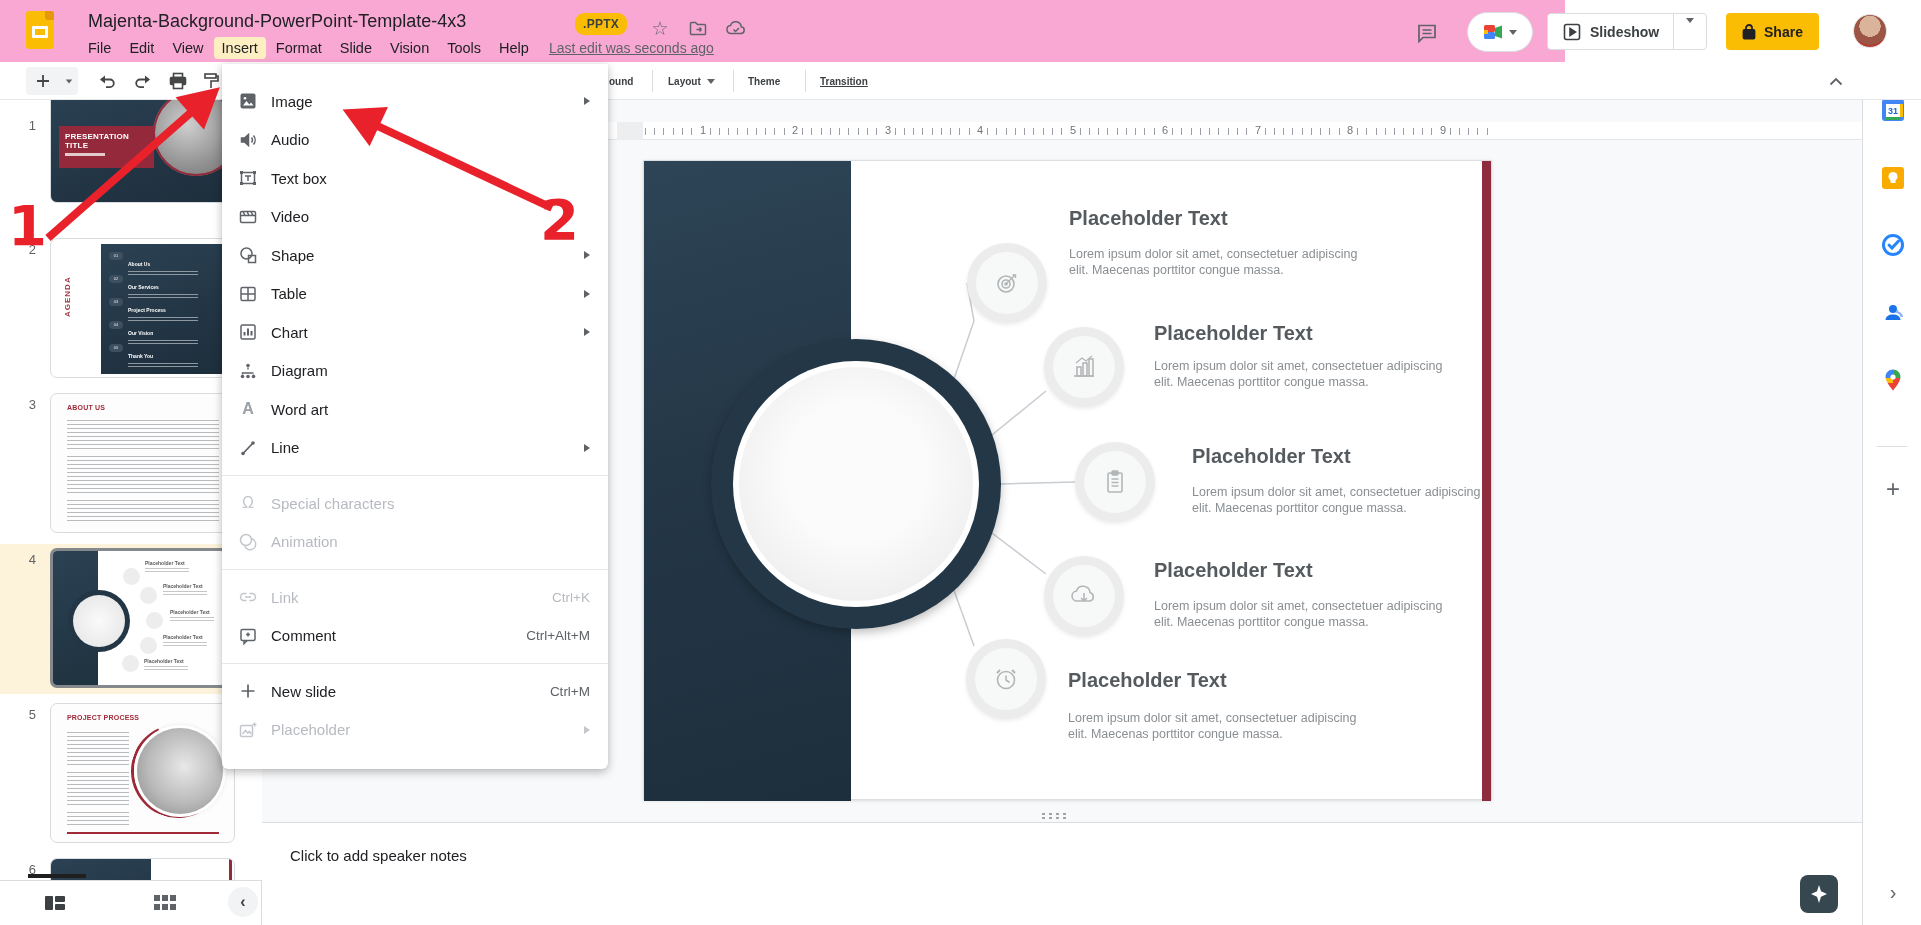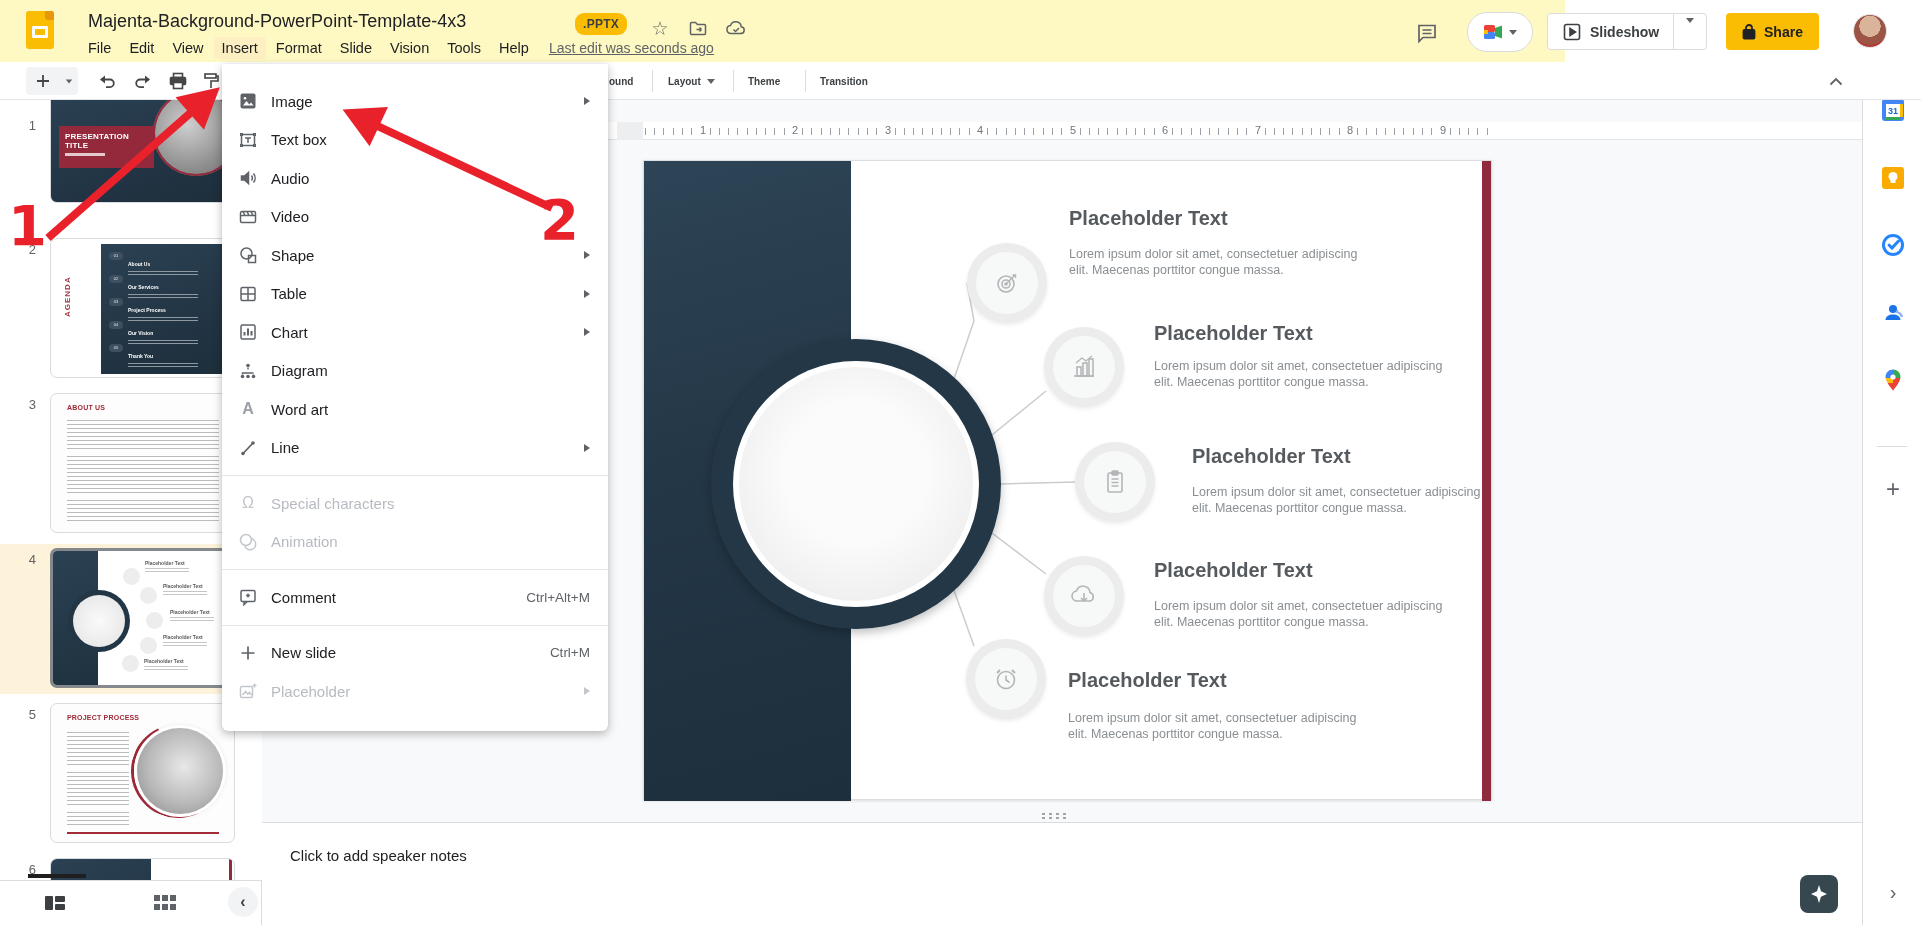--- a/index.html
+++ b/index.html
@@ -1,21 +1,21 @@
 <!DOCTYPE html>
 <html><head>
 <meta charset="utf-8">
 <style>
   *{margin:0;padding:0;box-sizing:border-box;}
   html,body{width:1921px;height:925px;overflow:hidden;background:#fff;}
   body{font-family:"Liberation Sans",sans-serif;color:#202124;}
   .app{position:relative;width:1921px;height:925px;background:#fff;}
 
   
-  .header{position:absolute;left:0;top:0;width:1565px;height:62px;background:#fef9c3;z-index:20;}
+  .header{position:absolute;left:0;top:0;width:1565px;height:62px;background:#f9a8d4;z-index:20;}
   .slides-logo{position:absolute;left:26px;top:11px;width:28px;height:38px;background:#fbbc04;border-radius:3px;}
   .slides-logo .fold{position:absolute;right:0;top:0;width:9px;height:9px;background:#e8960c;border-radius:0 3px 0 3px;}
   .slides-logo .sq{position:absolute;left:6px;top:15px;width:16px;height:12px;border:3px solid #fff;border-radius:1px;}
   .doc-title{position:absolute;left:88px;top:11px;font-size:18px;color:#202124;white-space:nowrap;}
   .pptx-badge{position:absolute;left:575px;top:13px;background:#fbbc04;color:#3c4043;font-weight:bold;font-size:12px;padding:4px 8px;border-radius:9px;letter-spacing:.3px;}
   .tb-ico{position:absolute;top:16px;width:24px;height:24px;color:#5f6368;display:flex;align-items:center;justify-content:center;}
   .menubar{position:absolute;left:80px;top:36px;height:24px;display:flex;align-items:center;gap:2px;font-size:14.5px;color:#202124;}
   .menubar .mb{padding:3px 8px;border-radius:4px;cursor:default;}
   .menubar .mb.active{background:#feefc3;}
   .last-edit{margin-left:10px;color:#5f6368;text-decoration:underline;font-size:14px;white-space:nowrap;}
@@ -233,21 +233,21 @@
     </div>
     <span class="ttext" style="left:609px;">ound</span>
     <div class="tdiv" style="left:652px;"></div>
     <span class="ttext" style="left:668px;">
         <span>Layout</span>
         <span class="caret"></span>
       </span>
     <div class="tdiv" style="left:733px;"></div>
     <span class="ttext" style="left:748px;">Theme</span>
     <div class="tdiv" style="left:805px;"></div>
-    <span class="ttext" style="left:820px;">Transition</span>
+    <span class="ttext" style="left:820px;text-decoration:underline;">Transition</span>
     <div class="collapse-btn">
       <svg width="14" height="9" viewBox="0 0 14 9" fill="none" stroke="currentColor" stroke-width="1.8">
           <path d="M1.5 7.5 7 2l5.5 5.5"></path>
         </svg>
     </div>
   </div>
 
   <div class="filmstrip">
     <div class="sel-row"></div>
 
@@ -526,42 +526,42 @@
             <path d="M5 14.5l3.5-4.5 2.8 3.4 1.7-2 2.5 3.1z" fill="#fff"></path>
             <circle cx="7" cy="7.2" r="1.3" fill="#fff"></circle>
           </svg>
         </span>
       <span class="mil">Image</span>
       <span class="mia"></span>
     </div>
     <div class="mi">
       <span class="mic">
           <svg width="20" height="20" viewBox="0 0 20 20" fill="none" stroke="currentColor" stroke-width="1.5">
+            <path d="M3.5 8v4h3l4 3.5v-11L6.5 8z" fill="currentColor"></path>
+            <path d="M13.5 7.5a4.2 4.2 0 0 1 0 5M15.5 5.5a7 7 0 0 1 0 9"></path>
+          </svg>
+        </span>
+      <span class="mil">Audio</span>
+    </div>
+    <div class="mi">
+      <span class="mic">
+          <svg width="20" height="20" viewBox="0 0 20 20" fill="none" stroke="currentColor" stroke-width="1.5">
             <rect x="3.5" y="4.5" width="13" height="11"></rect>
             <rect x="2" y="3" width="3" height="3" fill="currentColor" stroke="none"></rect>
             <rect x="15" y="3" width="3" height="3" fill="currentColor" stroke="none"></rect>
             <rect x="2" y="14" width="3" height="3" fill="currentColor" stroke="none"></rect>
             <rect x="15" y="14" width="3" height="3" fill="currentColor" stroke="none"></rect>
             <path d="M7 8h6M10 8v5"></path>
           </svg>
         </span>
       <span class="mil">Text box</span>
     </div>
     <div class="mi">
       <span class="mic">
           <svg width="20" height="20" viewBox="0 0 20 20" fill="none" stroke="currentColor" stroke-width="1.5">
-            <path d="M3.5 8v4h3l4 3.5v-11L6.5 8z" fill="currentColor"></path>
-            <path d="M13.5 7.5a4.2 4.2 0 0 1 0 5M15.5 5.5a7 7 0 0 1 0 9"></path>
-          </svg>
-        </span>
-      <span class="mil">Audio</span>
-    </div>
-    <div class="mi">
-      <span class="mic">
-          <svg width="20" height="20" viewBox="0 0 20 20" fill="none" stroke="currentColor" stroke-width="1.5">
             <rect x="2.5" y="4.5" width="15" height="11" rx="1.5"></rect>
             <path d="M2.5 8.5h15M5 4.5l2 4M9 4.5l2 4M13 4.5l2 4"></path>
           </svg>
         </span>
       <span class="mil">Video</span>
     </div>
     <div class="mi">
       <span class="mic">
           <svg width="20" height="20" viewBox="0 0 20 20" fill="none" stroke="currentColor" stroke-width="1.5">
             <circle cx="8.5" cy="8.5" r="5.5"></circle>
@@ -630,20 +630,29 @@
           <svg width="20" height="20" viewBox="0 0 20 20" fill="none" stroke="currentColor" stroke-width="1.5">
             <circle cx="8" cy="8" r="5.5"></circle>
             <path d="M13.3 6.8a5.5 5.5 0 1 1-6.5 6.5"></path>
           </svg>
         </span>
       <span class="mil">Animation</span>
     </div>
 
     <div class="mdiv"></div>
 
+    <div class="mi disabled">
+      <span class="mic">
+          <svg width="20" height="20" viewBox="0 0 20 20" fill="none" stroke="currentColor" stroke-width="1.5">
+            <path d="M8.5 6.5H6a3.5 3.5 0 0 0 0 7h2.5M11.5 6.5H14a3.5 3.5 0 0 1 0 7h-2.5M7 10h6"></path>
+          </svg>
+        </span>
+      <span class="mil">Link</span>
+      <span class="mis">Ctrl+K</span>
+    </div>
     <div class="mi">
       <span class="mic">
           <svg width="20" height="20" viewBox="0 0 20 20" fill="none" stroke="currentColor" stroke-width="1.5">
             <rect x="3" y="3.5" width="14" height="11" rx="1.5"></rect>
             <path d="M6 14.5v3.2l3.2-3.2"></path>
             <path d="M10 6.5v4M8 8.5h4"></path>
           </svg>
         </span>
       <span class="mil">Comment</span>
       <span class="mis">Ctrl+Alt+M</span>

